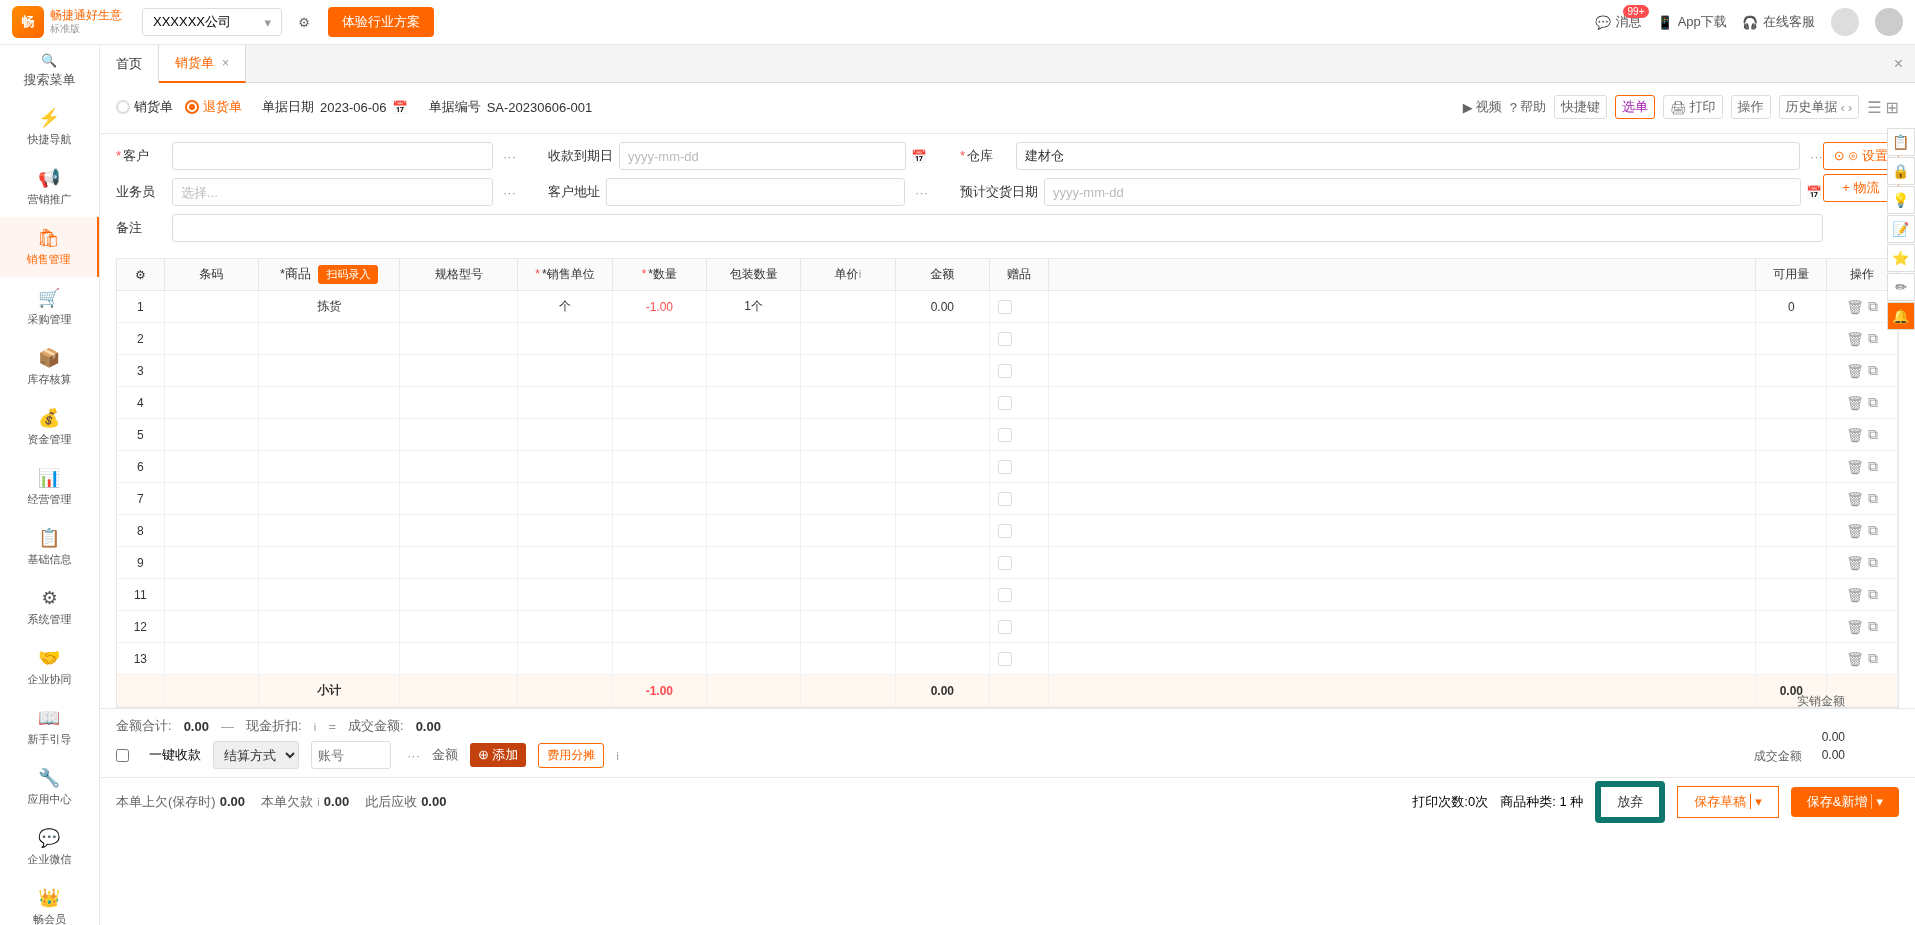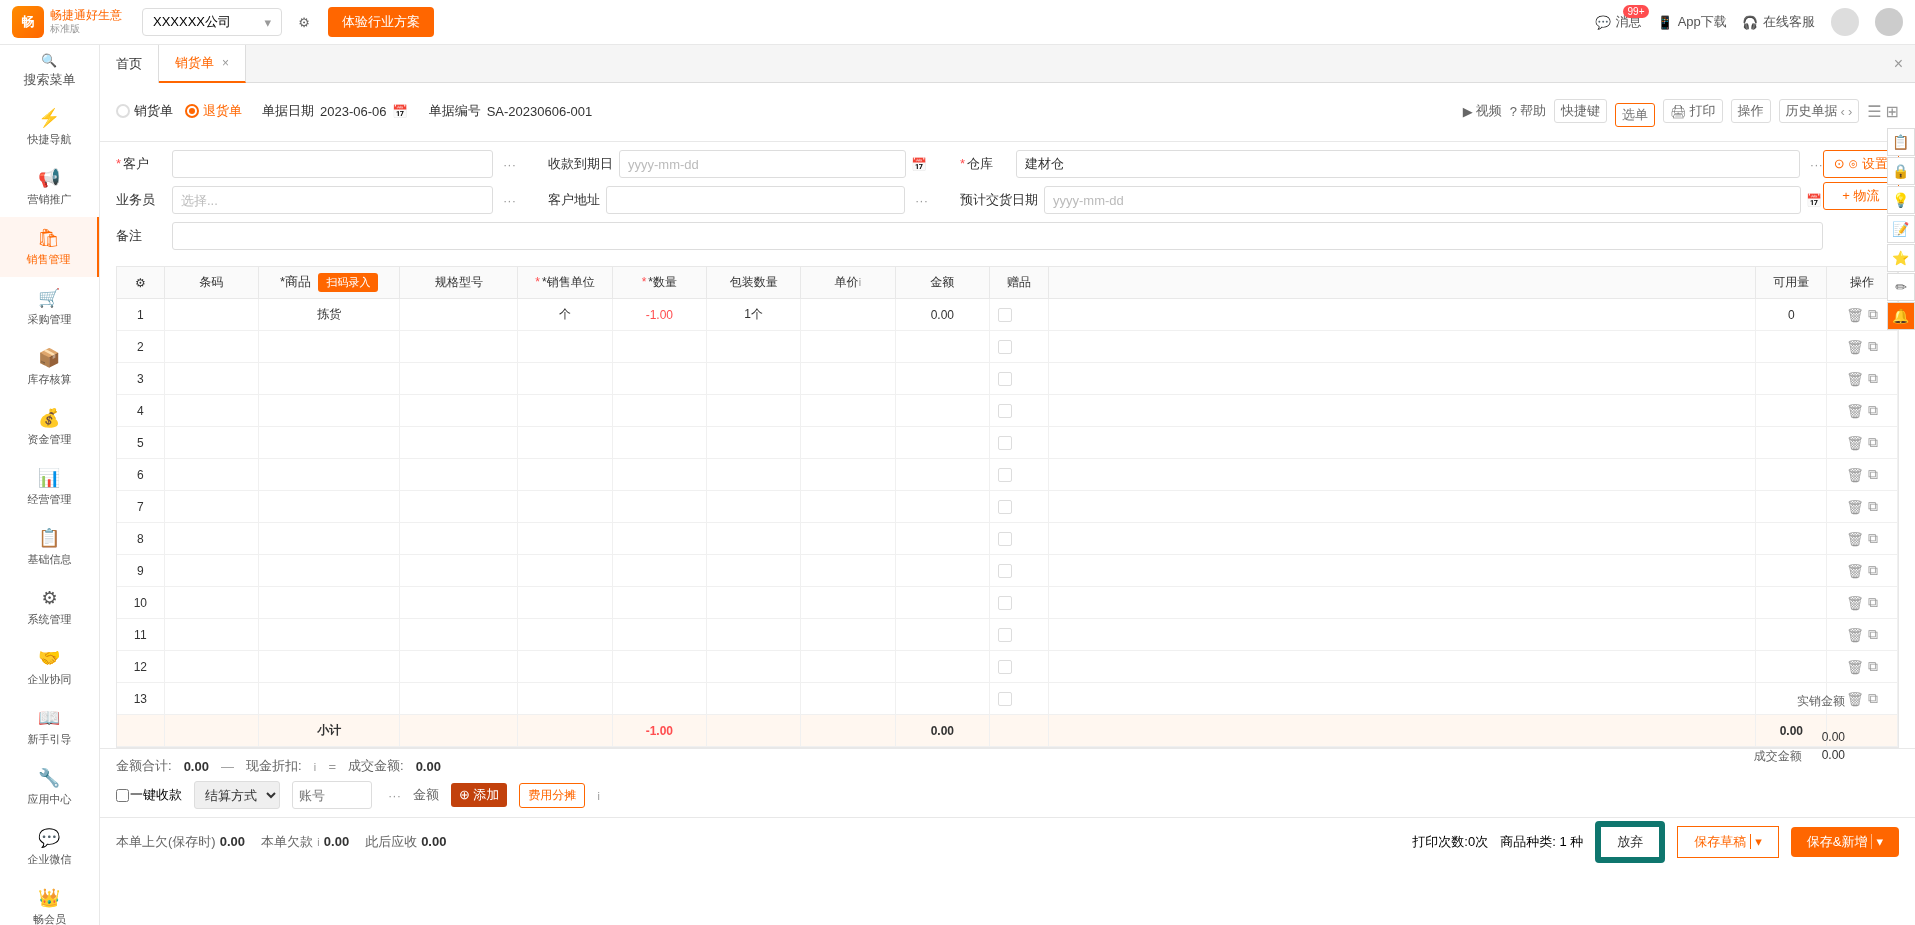--- a/index.html
+++ b/index.html
@@ -102,21 +102,21 @@
     
     .form-footer { padding: 8px 16px; background: #fff; border-top: 1px solid #e8e8e8; }
     .footer-row1 { display: flex; align-items: center; gap: 12px; margin-bottom: 6px; }
     .footer-row2 { display: flex; align-items: center; gap: 12px; }
     .footer-label { color: #666; white-space: nowrap; }
     .footer-value { color: #333; font-weight: bold; }
     .footer-minus { color: #999; }
     .footer-equals { color: #999; }
     .add-fee-btn { background: #c2410c; color: white; border: none; border-radius: 3px; padding: 3px 8px; cursor: pointer; font-size: 12px; }
     .fee-tab { border: 1px solid #ff6600; color: #ff6600; background: #fff; border-radius: 3px; padding: 3px 8px; cursor: pointer; font-size: 12px; }
-    .one-pay-checkbox { display: flex; align-items: center; gap: 1px; }
+    .one-pay-checkbox { display: flex; align-items: center; gap: 20px; }
 
     
     .status-bar { height: 48px; background: #fff; border-top: 1px solid #e8e8e8; display: flex; align-items: center; padding: 0 16px; gap: 16px; }
     .status-item { display: flex; align-items: center; gap: 4px; color: #666; font-size: 12px; }
     .status-value { color: #333; font-weight: bold; }
     .status-right { margin-left: auto; display: flex; align-items: center; gap: 12px; }
     .discard-btn { border: 6px solid #0f766e; background: #fff; color: #333; border-radius: 4px; padding: 6px 16px; cursor: pointer; }
     .save-draft-btn { border: 1px solid #ff6600; background: #fff; color: #ff6600; border-radius: 0; padding: 6px 16px; cursor: pointer; display: flex; align-items: center; gap: 4px; }
     .save-new-btn { background: #ff6600; color: white; border: none; border-radius: 4px; padding: 6px 16px; cursor: pointer; display: flex; align-items: center; gap: 4px; }
 
@@ -282,21 +282,21 @@
             <span>▶</span>
             <span>视频</span>
           </div>
           <div class="action-link">
             <span>?</span>
             <span>帮助</span>
           </div>
           <div class="action-btn">
             <span>快捷键</span>
           </div>
-          <div class="action-btn" style="color:#737373; border-color:#ff6600;margin-top:8px;">
+          <div class="action-btn" style="color:#a21caf; border-color:#ff6600;">
             <span>选单</span>
           </div>
           <div class="action-btn">
             <span>🖨</span>
             <span>打印</span>
           </div>
           <div class="action-btn">
             <span>操作</span>
           </div>
           <div class="action-btn">
@@ -564,42 +564,20 @@
               <td></td>
               <td>
                 <div class="ops-btns">
                   <span class="op-btn">🗑</span>
                   <span class="op-btn">⧉</span>
                 </div>
               </td>
             </tr>
           <tr>
               <td>9</td>
-              <td></td>
-              <td></td>
-              <td></td>
-              <td></td>
-              <td></td>
-              <td></td>
-              <td></td>
-              <td></td>
-              <td>
-                <div class="cb"></div>
-              </td>
-              <td></td>
-              <td></td>
-              <td>
-                <div class="ops-btns">
-                  <span class="op-btn">🗑</span>
-                  <span class="op-btn">⧉</span>
-                </div>
-              </td>
-            </tr>
-          <tr>
-              <td>10</td>
               <td></td>
               <td></td>
               <td></td>
               <td></td>
               <td></td>
               <td></td>
               <td></td>
               <td></td>
               <td>
                 <div class="cb"></div>

